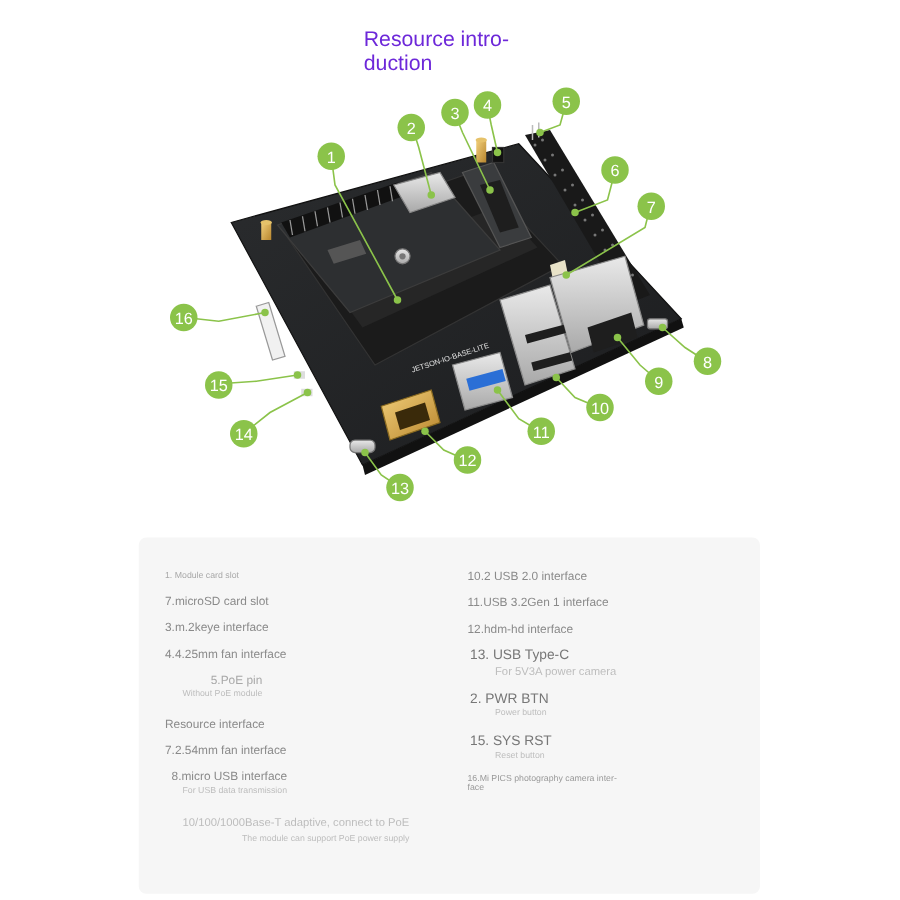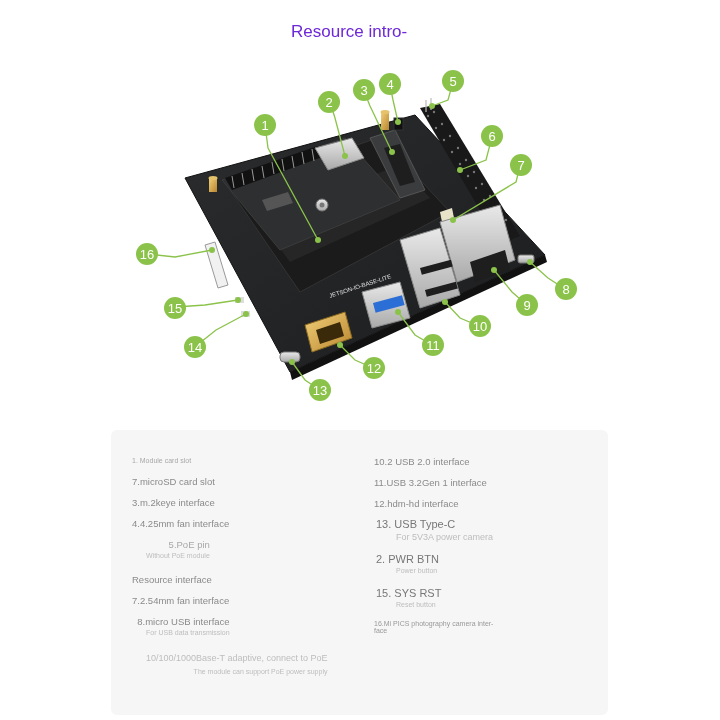--- a/index.html
+++ b/index.html
@@ -19,20 +19,21 @@
   .fs-sm { font-size: 9.5px; text-align: right; }
   .fs-md { font-size: 11px; color: #777; }
   .sub-lg { font-size: 9px !important; color: #bdbdbd; margin-left: 14px !important; }
   .callout-num { font-family: "Liberation Sans", sans-serif; font-size: 13px; fill: #ffffff; }
 </style>
 </head>
 <body>
 
 <div class="title">
   <span>Resource intro-</span>
+  <span>duction</span>
 </div>
 
 <div class="board-area">
   <svg width="720" height="360" viewBox="0 60 720 360">
     <defs>
       <linearGradient id="pcb" x1="0" y1="0" x2="1" y2="1">
         <stop offset="0" stop-color="#2a2c2e"></stop>
         <stop offset="1" stop-color="#1c1d1f"></stop>
       </linearGradient>
       <linearGradient id="metal" x1="0" y1="0" x2="0" y2="1">

